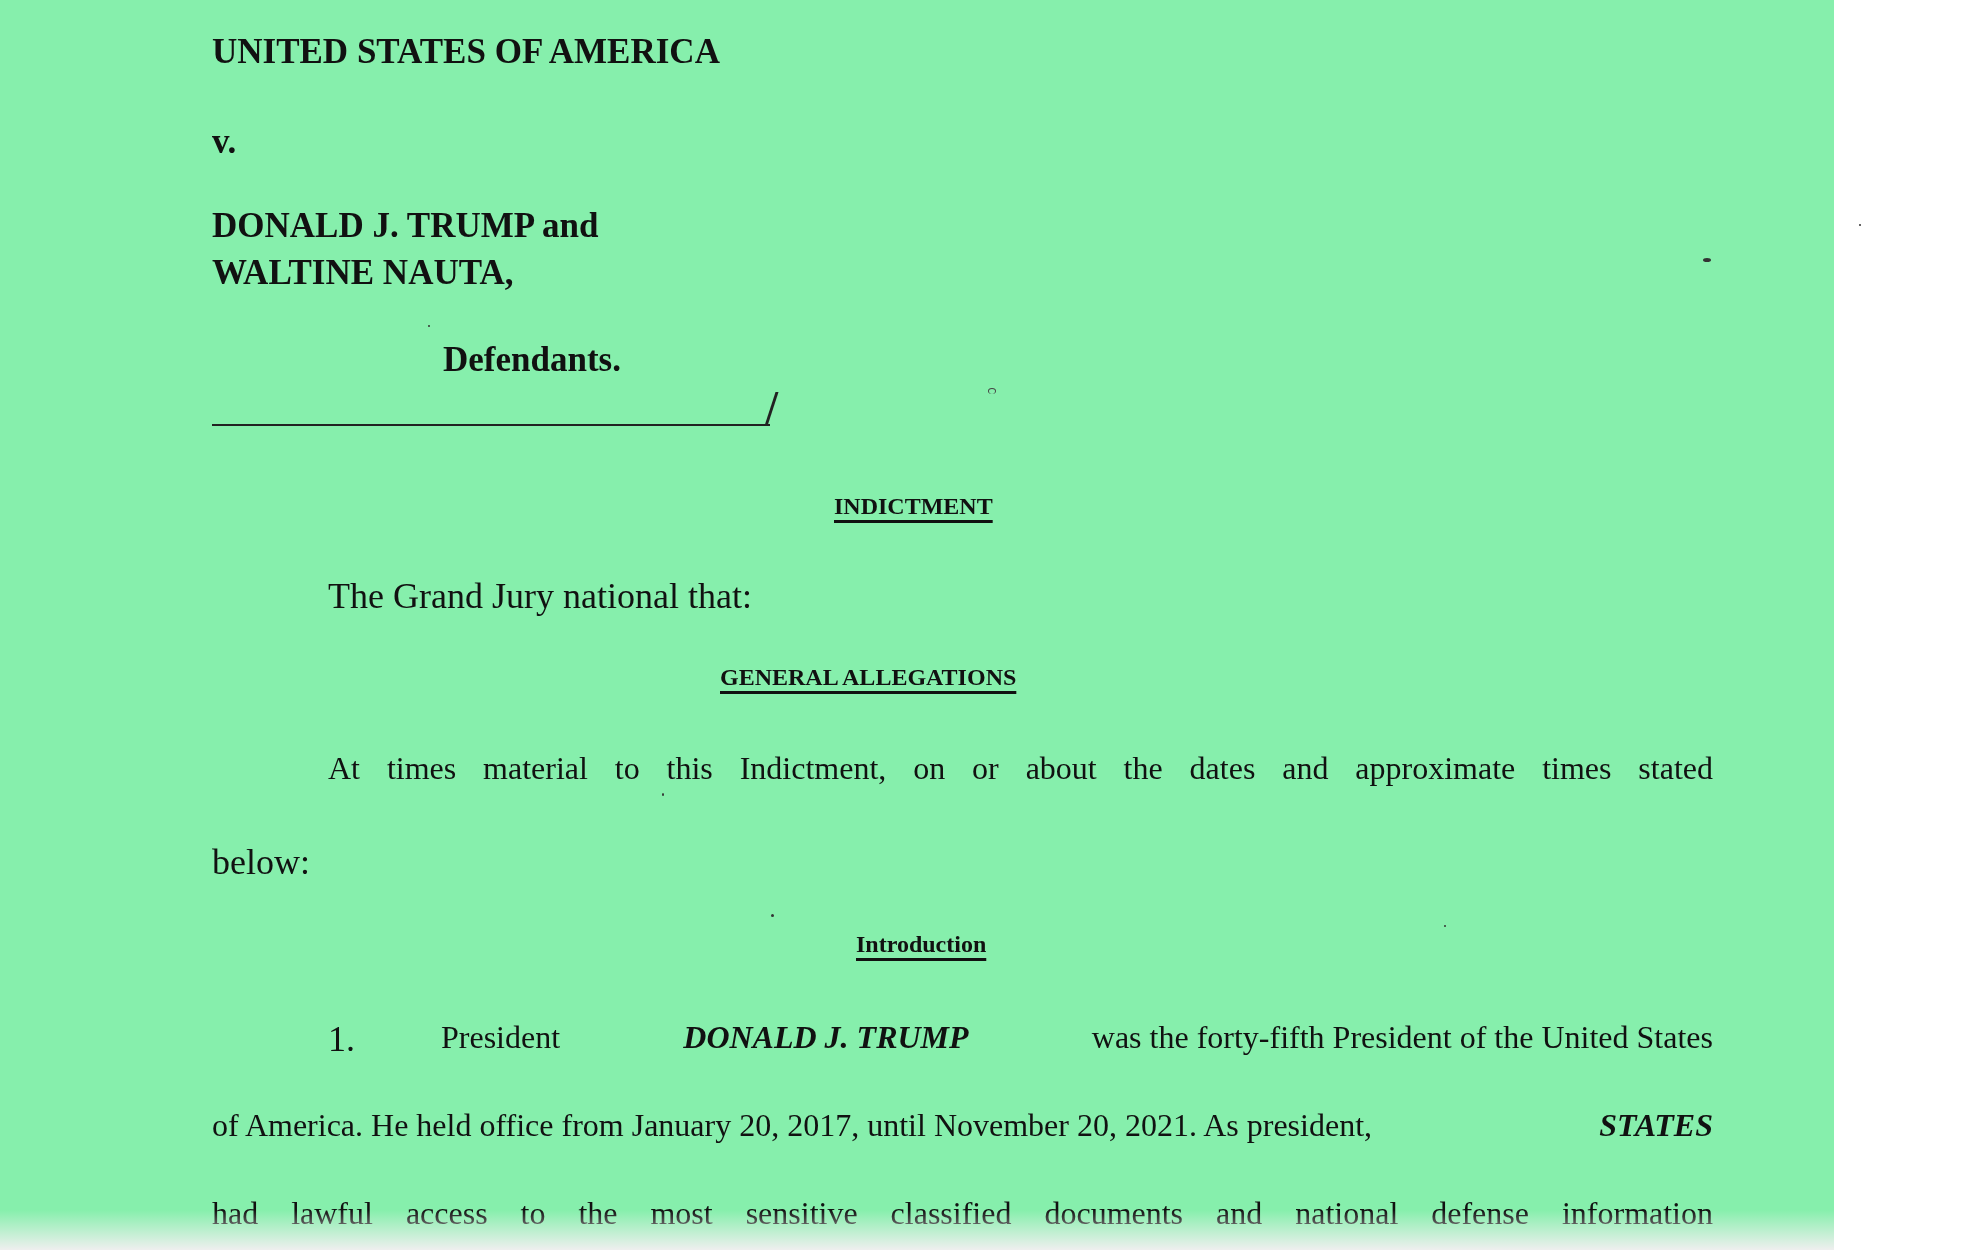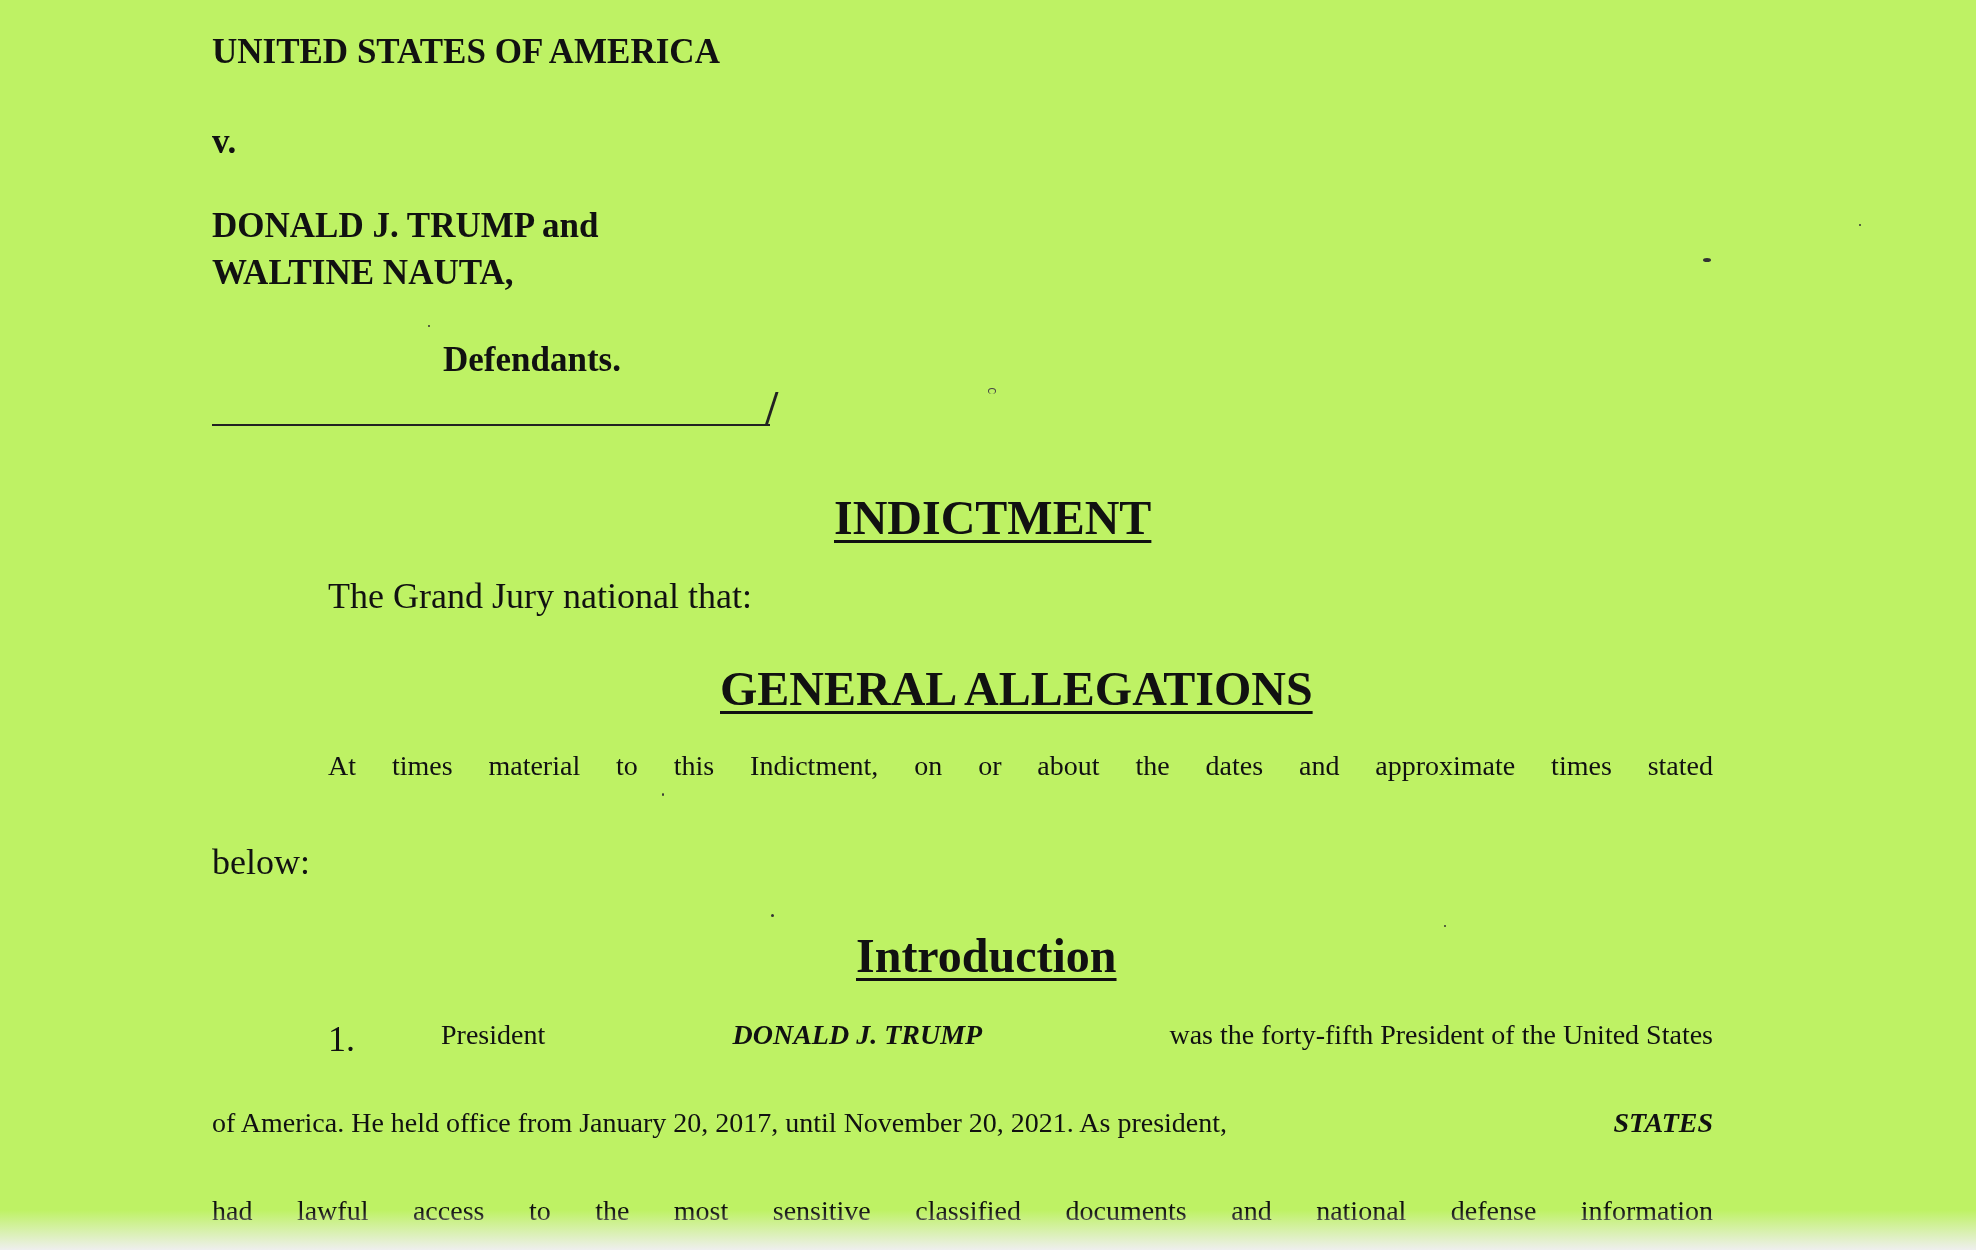--- a/index.html
+++ b/index.html
@@ -11,51 +11,51 @@
     width: 1976px;
     height: 1250px;
     position: relative;
     overflow: hidden;
     font-family: "Liberation Serif", "DejaVu Serif", serif;
     color: #111111;
   }
   .page {
     position: absolute;
     left: 0; top: 0;
-    width: 1976px;
+    width: 1834px;
     height: 1250px;
-    background: #bef264;
+    background: #86efac;
   }
   .bottom-fade {
     position: absolute;
     left: 0; right: 0;
     bottom: 0;
     height: 40px;
     background: linear-gradient(to bottom, rgba(240,240,240,0), #efefef);
   }
   .line {
     position: absolute;
     white-space: nowrap;
     font-size: 36px;
     line-height: 1;
   }
   .bold { font-weight: bold; font-style: italic; }
   .caption { font-size: 35px; font-weight: bold; }
   .heading {
-    font-size: 48px;
+    font-size: 24px;
     font-weight: bold;
     text-decoration: underline;
     text-decoration-thickness: 3px;
     text-underline-offset: 6px;
   }
   .justify {
     position: absolute;
     left: 212px;
     width: 1501px;
-    font-size: 28px;
+    font-size: 32px;
     line-height: 1;
     text-align: justify;
     text-align-last: justify;
     white-space: nowrap;
   }
   .justify.indent { left: 328px; width: 1385px; }
   .justify-wrap {
     display: flex;
     justify-content: space-between;
     width: 100%;

